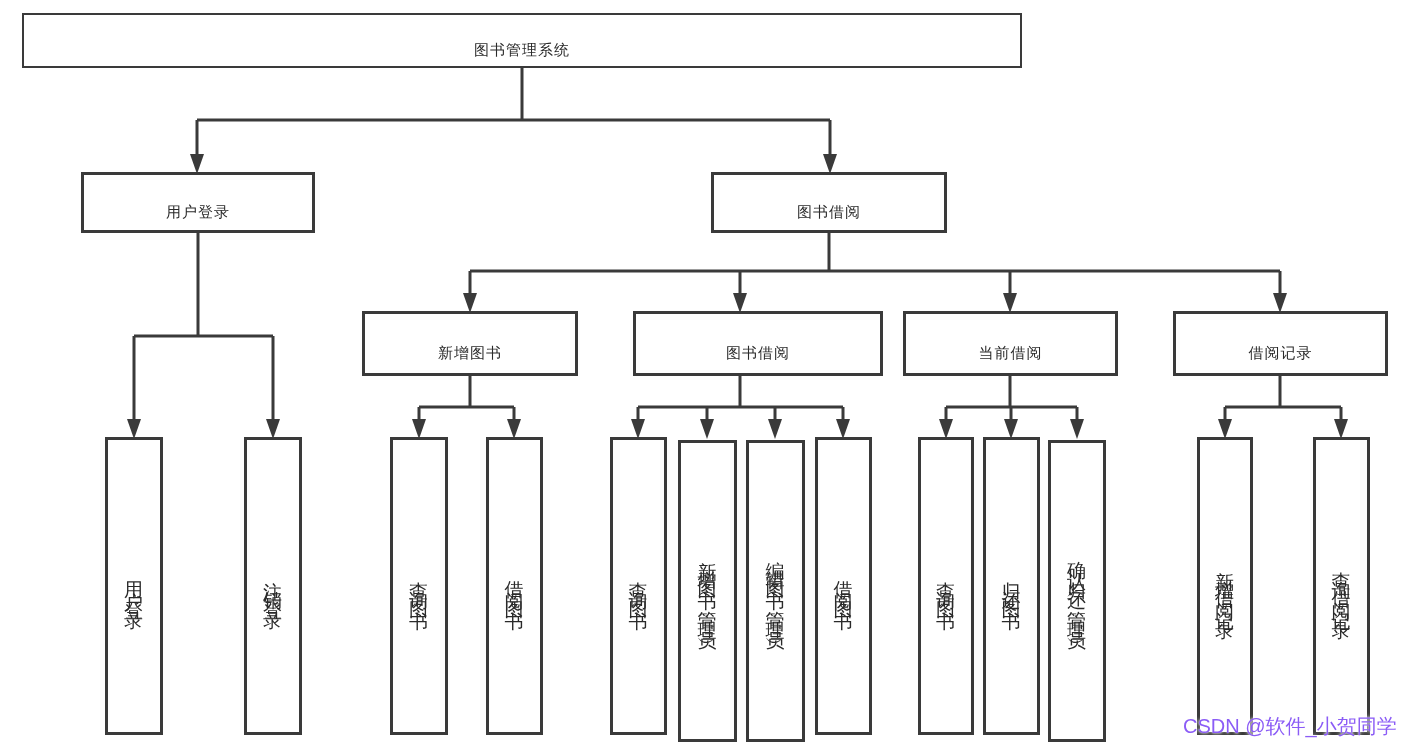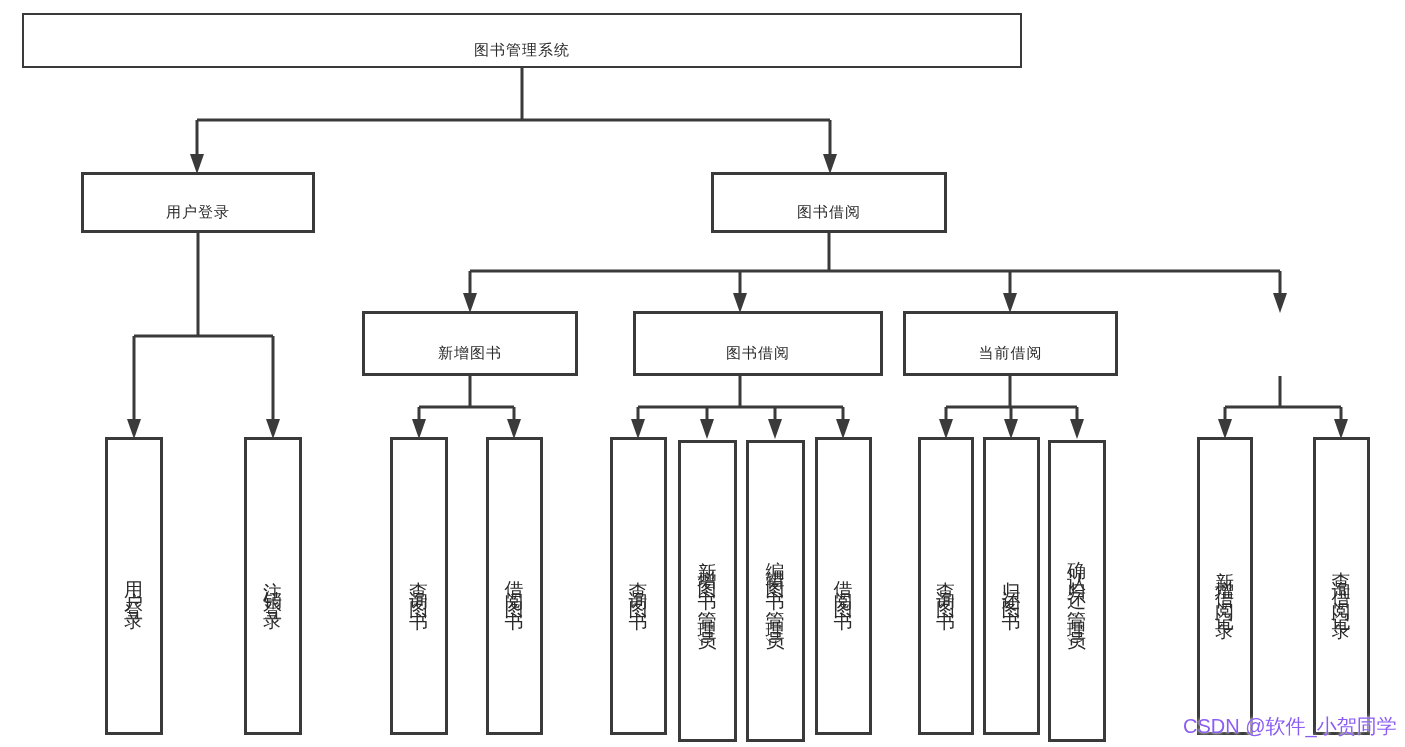--- a/index.html
+++ b/index.html
@@ -120,20 +120,23 @@
 
   <div class="box" style="left:362px; top:311px; width:216px; height:65px;">
     <span class="hlabel">新增图书</span>
   </div>
   <div class="box" style="left:633px; top:311px; width:250px; height:65px;">
     <span class="hlabel">图书借阅</span>
   </div>
   <div class="box" style="left:903px; top:311px; width:215px; height:65px;font-family:Liberation Serif, serif;">
     <span class="hlabel">当前借阅</span>
   </div>
+  <div class="box" style="left:1173px; top:311px; width:215px; height:65px;">
+    <span class="hlabel">借阅记录</span>
+  </div>
 
   <div class="box vbox" style="left:105px; top:437px; width:58px; height:298px;">
     <span class="vlabel">用户登录</span>
   </div>
   <div class="box vbox" style="left:244px; top:437px; width:58px; height:298px;">
     <span class="vlabel">注销登录</span>
   </div>
 
   <div class="box vbox" style="left:390px; top:437px; width:58px; height:298px;">
     <span class="vlabel">查询图书</span>

